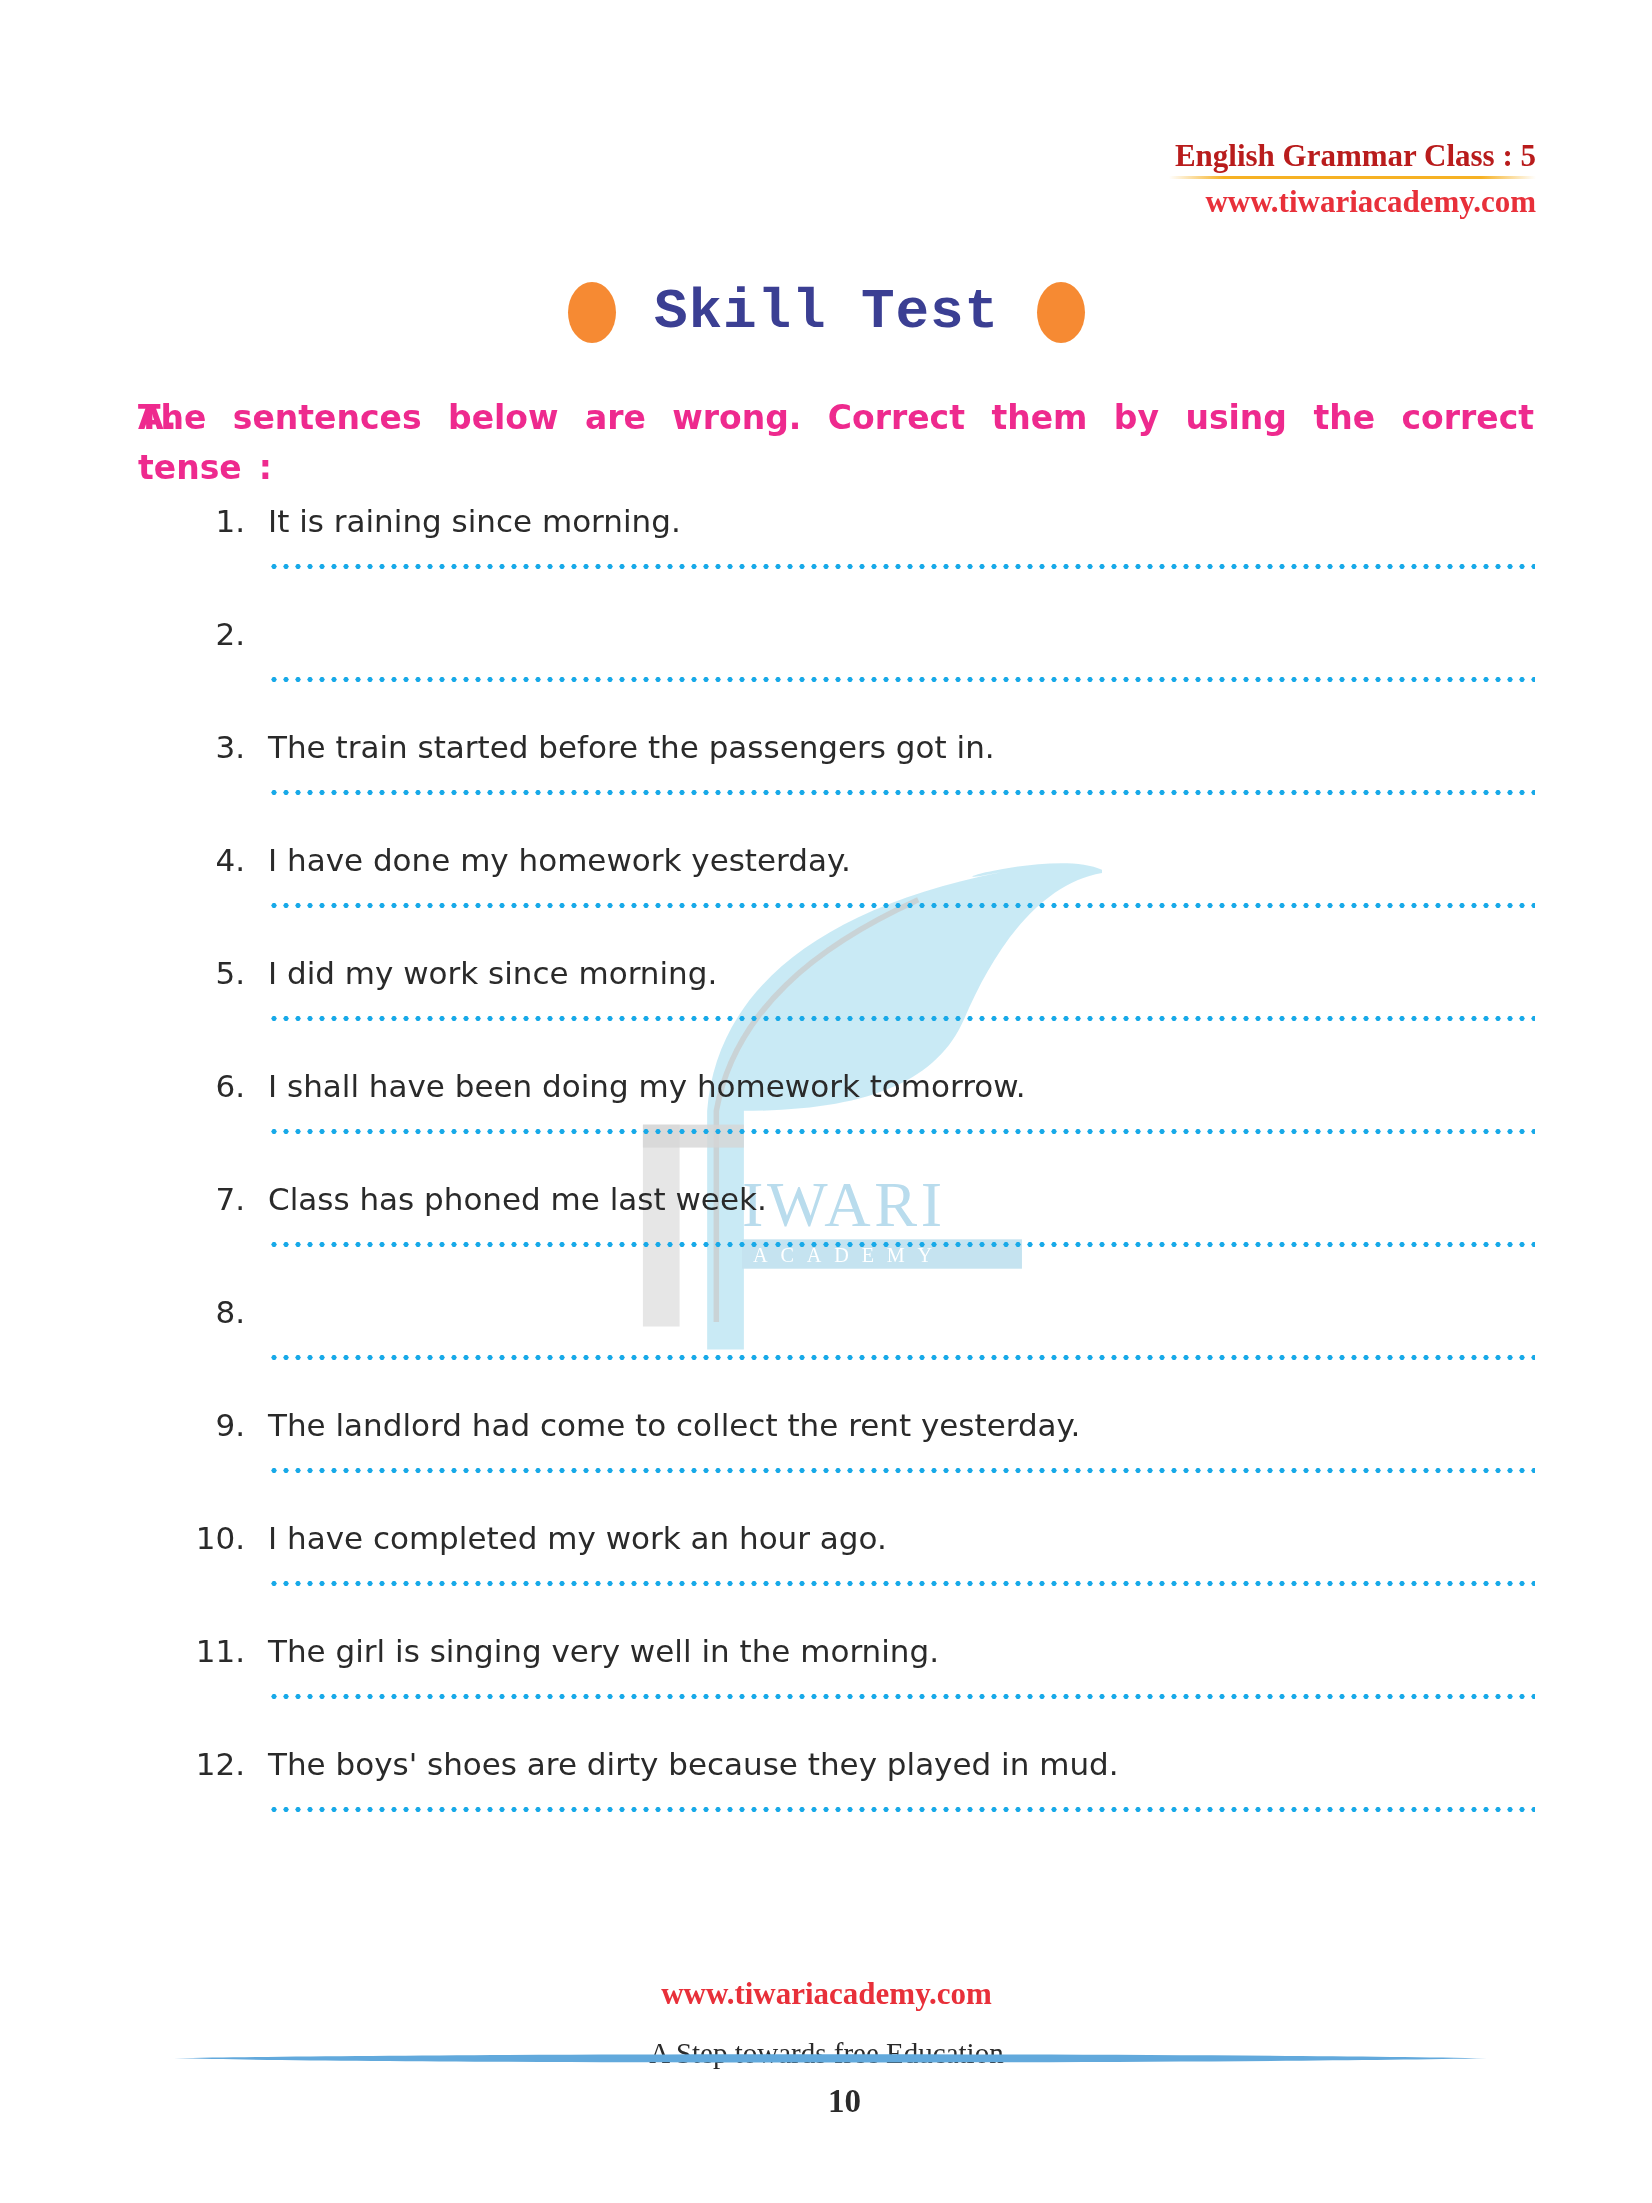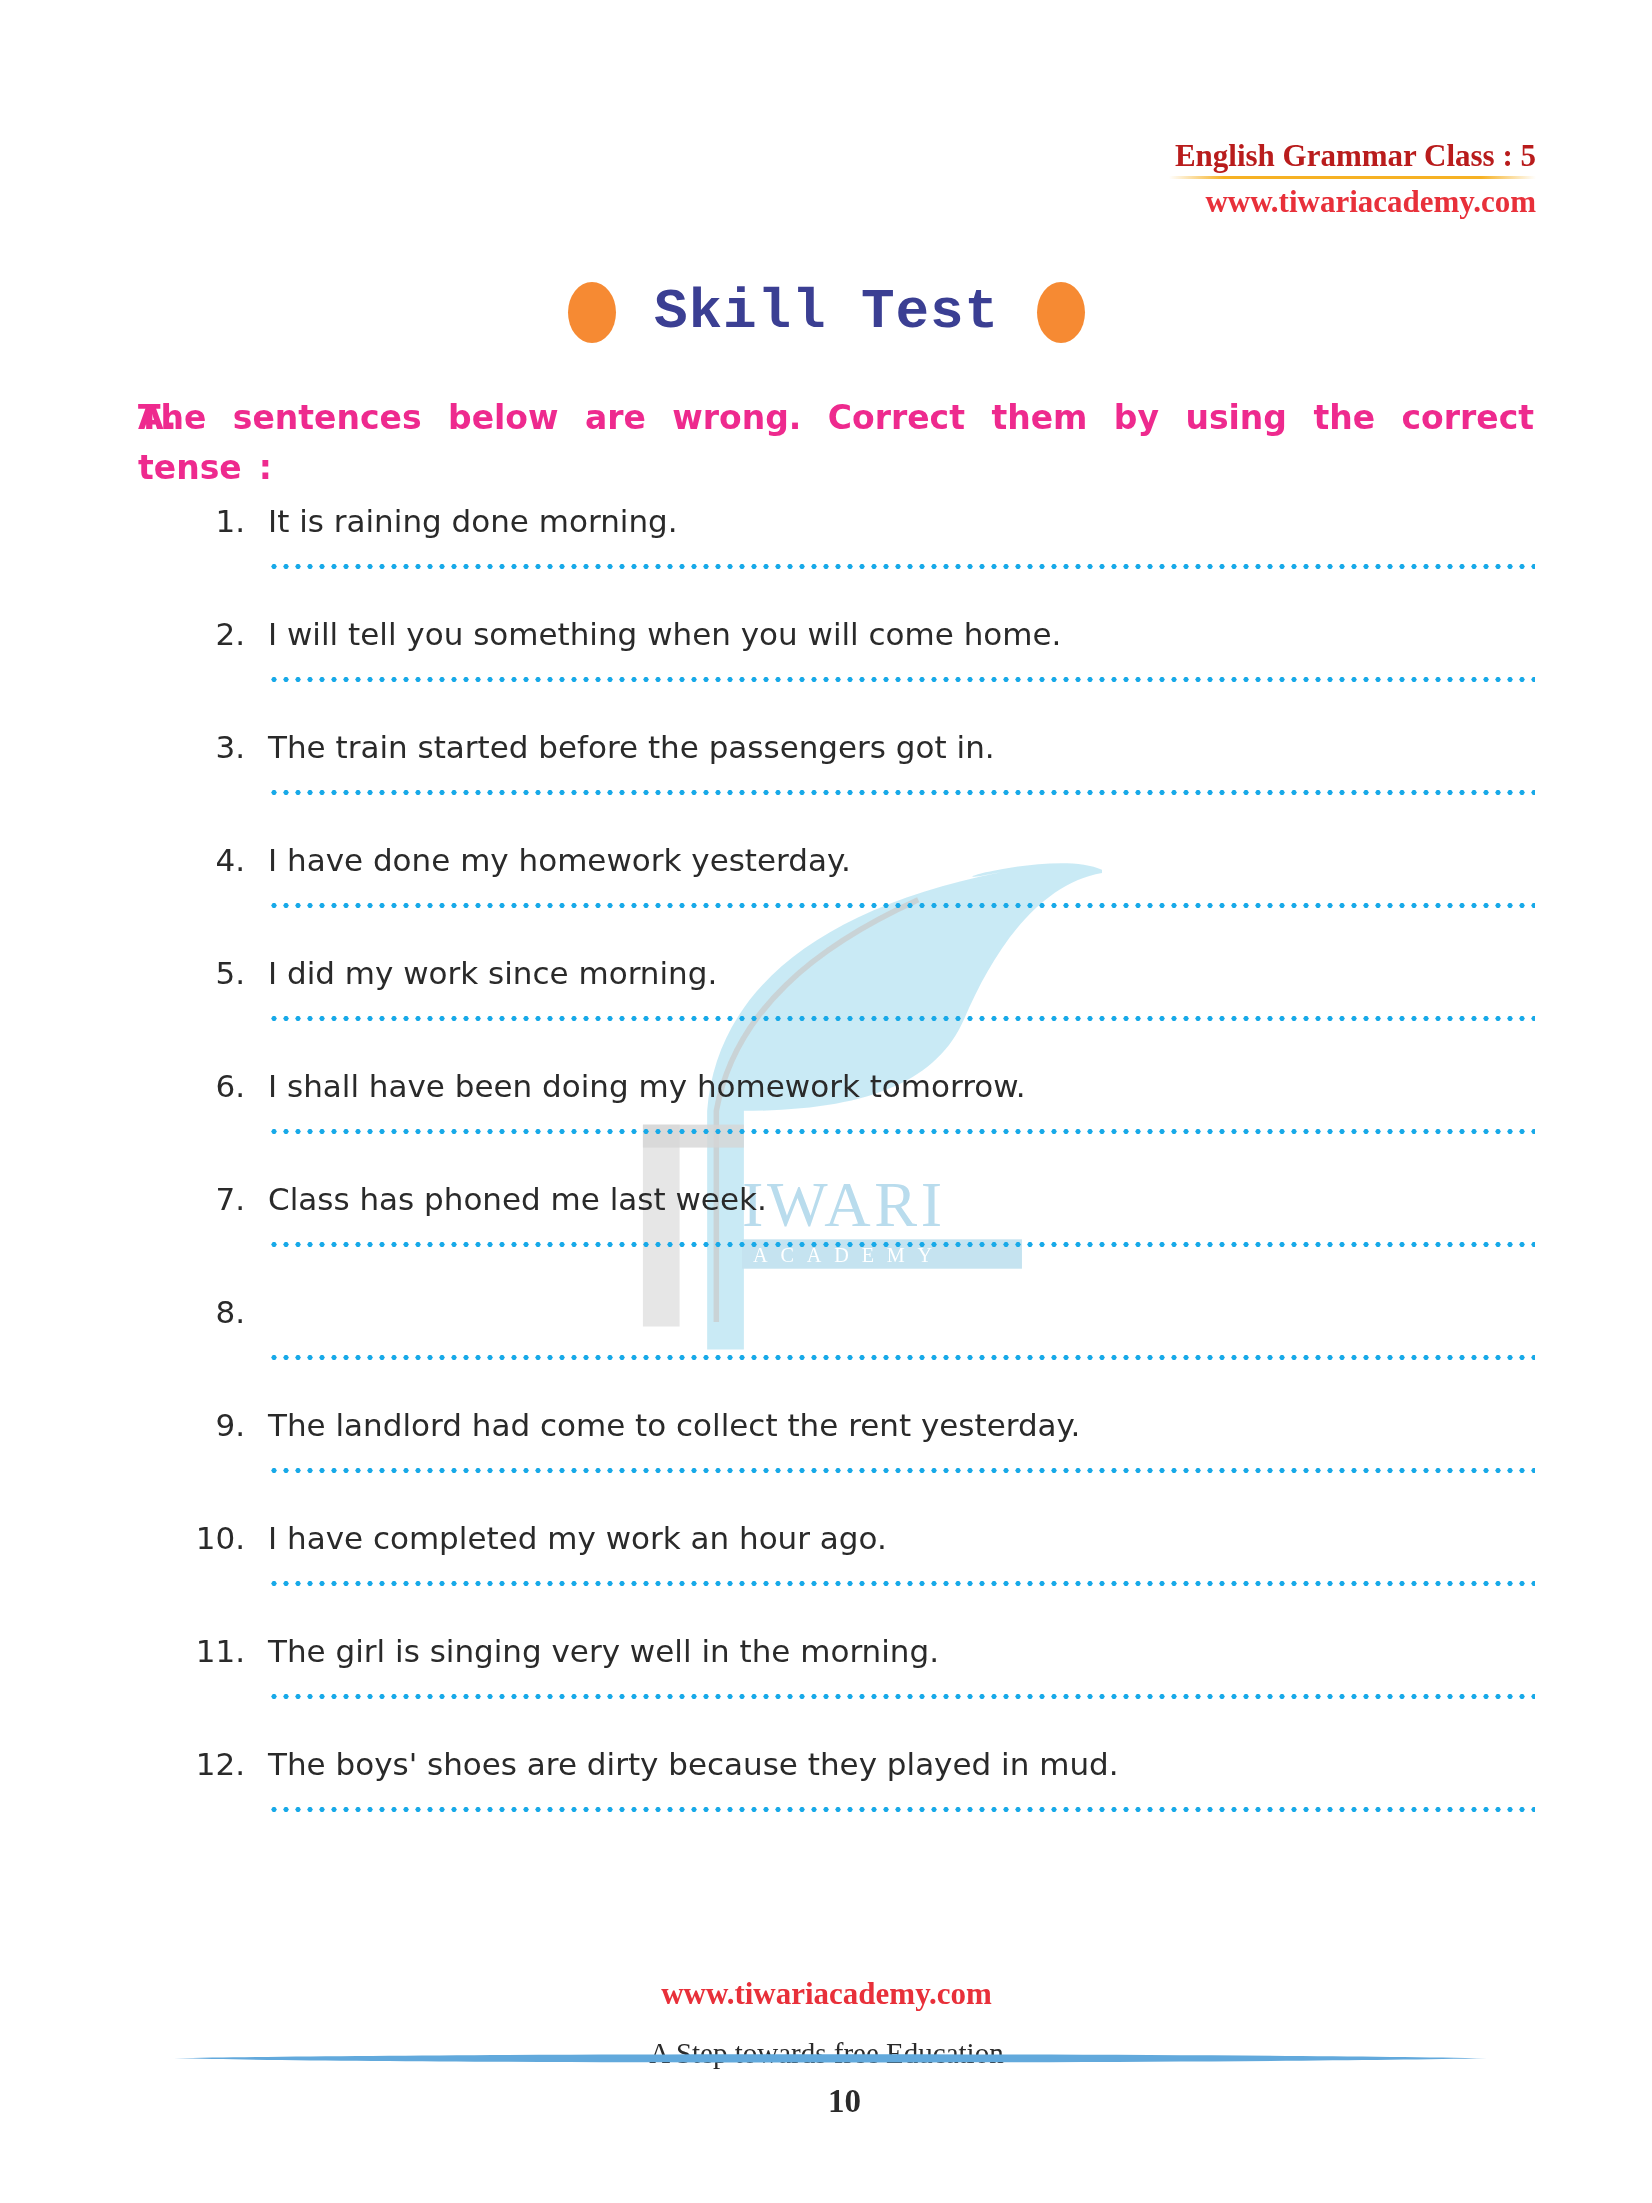--- a/index.html
+++ b/index.html
@@ -49,26 +49,25 @@
   <span class="dot"></span>
 </div>
 
 <div class="instr">
   <span class="lbl">A.</span>
   <div class="txt">The sentences below are wrong. Correct them by using the correct tense :</div>
 </div>
 
 <div class="item" style="top:501px">
   <span class="num">1.</span>
-  <span class="text">It is raining done morning.</span>
+  <span class="text">It is raining since morning.</span>
   <div class="answer"></div>
 </div>
 <div class="item" style="top:614px">
   <span class="num">2.</span>
-  <span class="text">I will tell you something when you will come home.</span>
   <div class="answer"></div>
 </div>
 <div class="item" style="top:727px">
   <span class="num">3.</span>
   <span class="text">The train started before the passengers got in.</span>
   <div class="answer"></div>
 </div>
 <div class="item" style="top:840px">
   <span class="num">4.</span>
   <span class="text">I have done my homework yesterday.</span>

